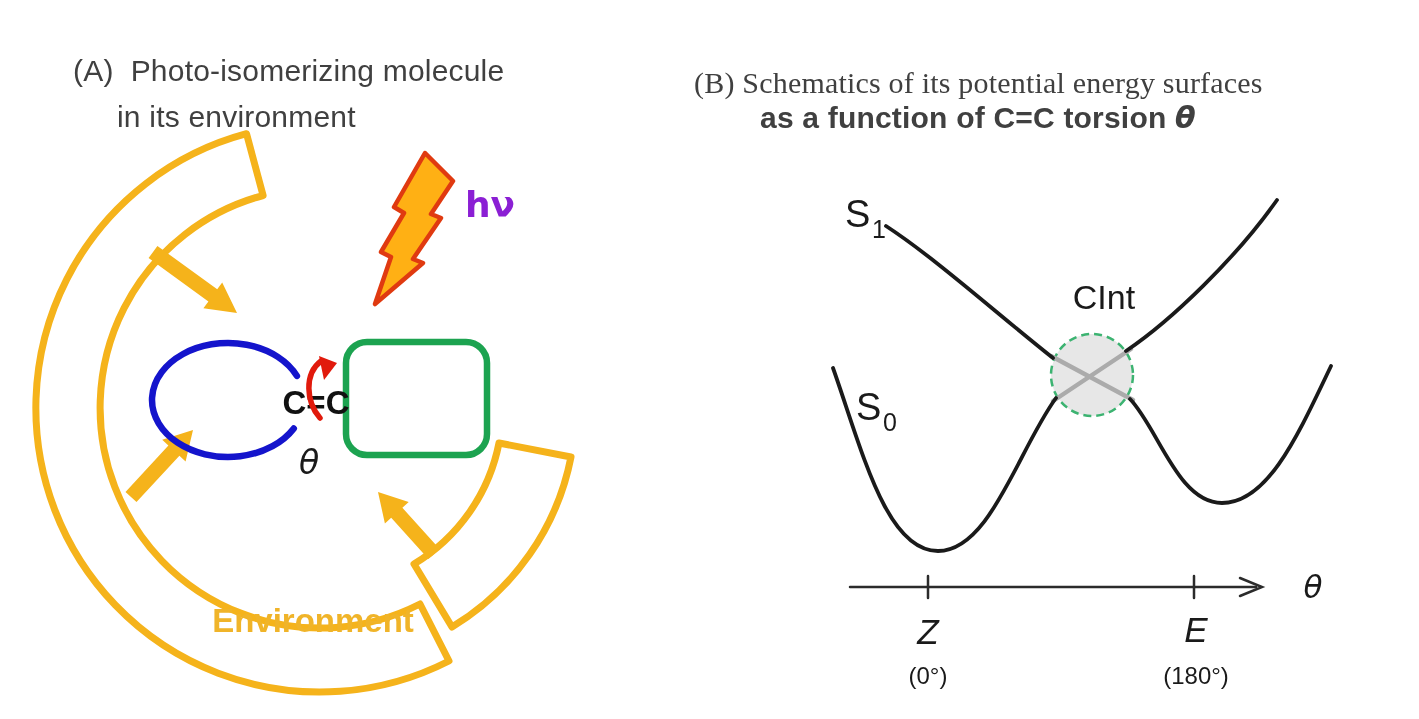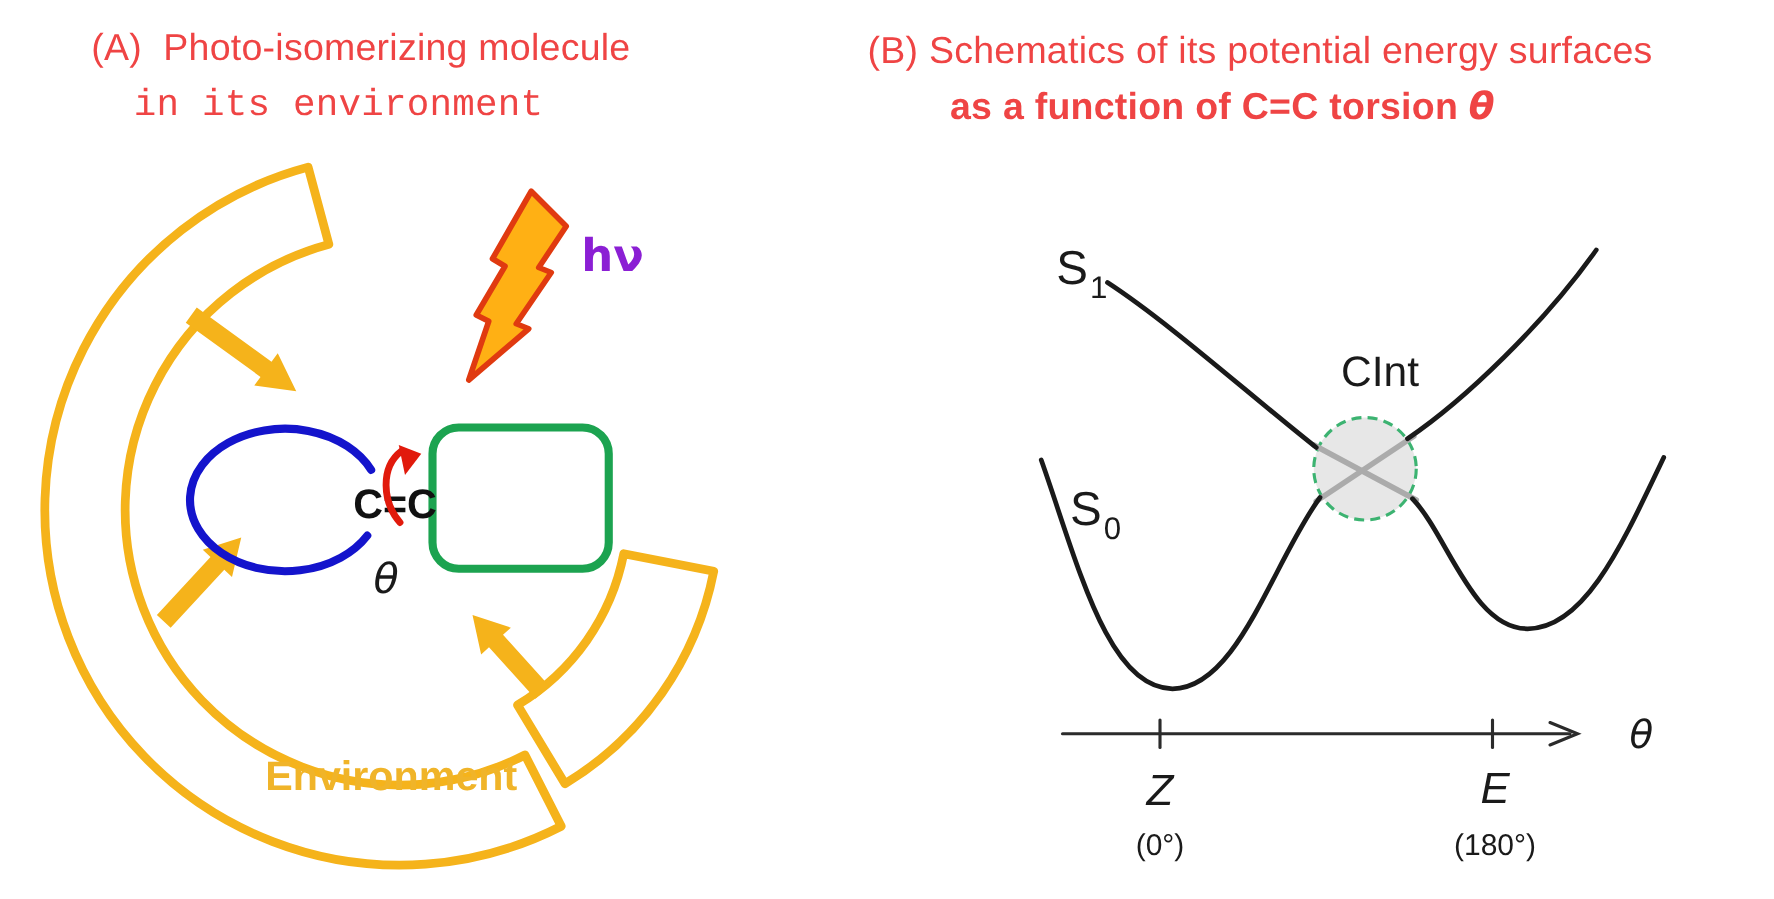--- a/index.html
+++ b/index.html
@@ -1,18 +1,18 @@
 <!DOCTYPE html>
 <html><head>
 <meta charset="utf-8">
 <style>
   html,body{margin:0;padding:0;background:#ffffff;}
   #canvas{position:relative;width:1419px;height:719px;background:#ffffff;overflow:hidden;
           font-family:"Liberation Sans",sans-serif;}
-  .title-line{position:absolute;font-size:30px;color:#ef4444;white-space:pre;letter-spacing:0.2px;}
+  .title-line{position:absolute;font-size:30px;color:#404040;white-space:pre;letter-spacing:0.2px;margin-top:32px;}
   .greek{font-family:"DejaVu Sans",sans-serif;font-style:italic;}
   svg{position:absolute;left:0;top:0;}
   svg text{font-family:"Liberation Sans",sans-serif;fill:#1a1a1a;}
   .band{fill:#ffffff;stroke:#F5B31B;stroke-width:7;stroke-linejoin:round;}
   .env-arrow{fill:#F5B31B;stroke:none;}
   .env-text{font-size:33px;font-weight:bold;fill:#F0B429;}
   .blue-ring{fill:none;stroke:#1414CC;stroke-width:6.5;stroke-linecap:round;}
   .green-box{fill:#ffffff;stroke:#1CA350;stroke-width:6.5;}
   .bond{font-size:33px;font-weight:600;fill:#111111;}
   .theta-a{font-size:33px;font-style:italic;font-family:"DejaVu Sans",sans-serif;}
@@ -30,23 +30,23 @@
   .zE{font-size:35px;font-style:italic;}
   .deg{font-size:24px;}
   .ax-theta{font-size:31px;font-style:italic;font-family:"DejaVu Sans",sans-serif;}
 </style>
 </head>
 <body>
 
 <div id="canvas">
 
   <div class="title-line" style="left:73px;top:22px;">(A)  Photo-isomerizing molecule</div>
-  <div class="title-line" style="left:107px;top:68px;font-family:Liberation Mono, monospace;">in its environment</div>
+  <div class="title-line" style="left:117px;top:68px;">in its environment</div>
 
-  <div class="title-line" style="left:694px;top:24px;">(B) Schematics of its potential energy surfaces</div>
+  <div class="title-line" style="left:694px;top:34px;font-family:Liberation Serif, serif;">(B) Schematics of its potential energy surfaces</div>
   <div class="title-line" style="left:760px;top:68px;font-weight:bold;"><span>as a function of C=C torsion </span><span class="greek">θ</span></div>
 
   <svg width="1419" height="719" viewBox="0 0 1419 719">
 
     <path class="band" d="M 246.5 133.7 A 284 284 0 1 0 449 661 L 420 604 A 220 220 0 1 1 263.1 195.5 Z"></path>
 
     <path class="band" d="M 571 457 A 256 256 0 0 1 452 627 L 414 564 A 182 182 0 0 0 499 443 Z"></path>
 
     <polygon class="env-arrow" points="148.6,258.1 208.4,301.5 203.4,308.3 237,313 222.2,282.5 217.2,289.3 157.4,245.9"></polygon>
     <polygon class="env-arrow" points="136.5,502.1 179.4,455.7 185.6,461.5 193,430 162.2,439.7 168.4,445.5 125.5,491.9"></polygon>

